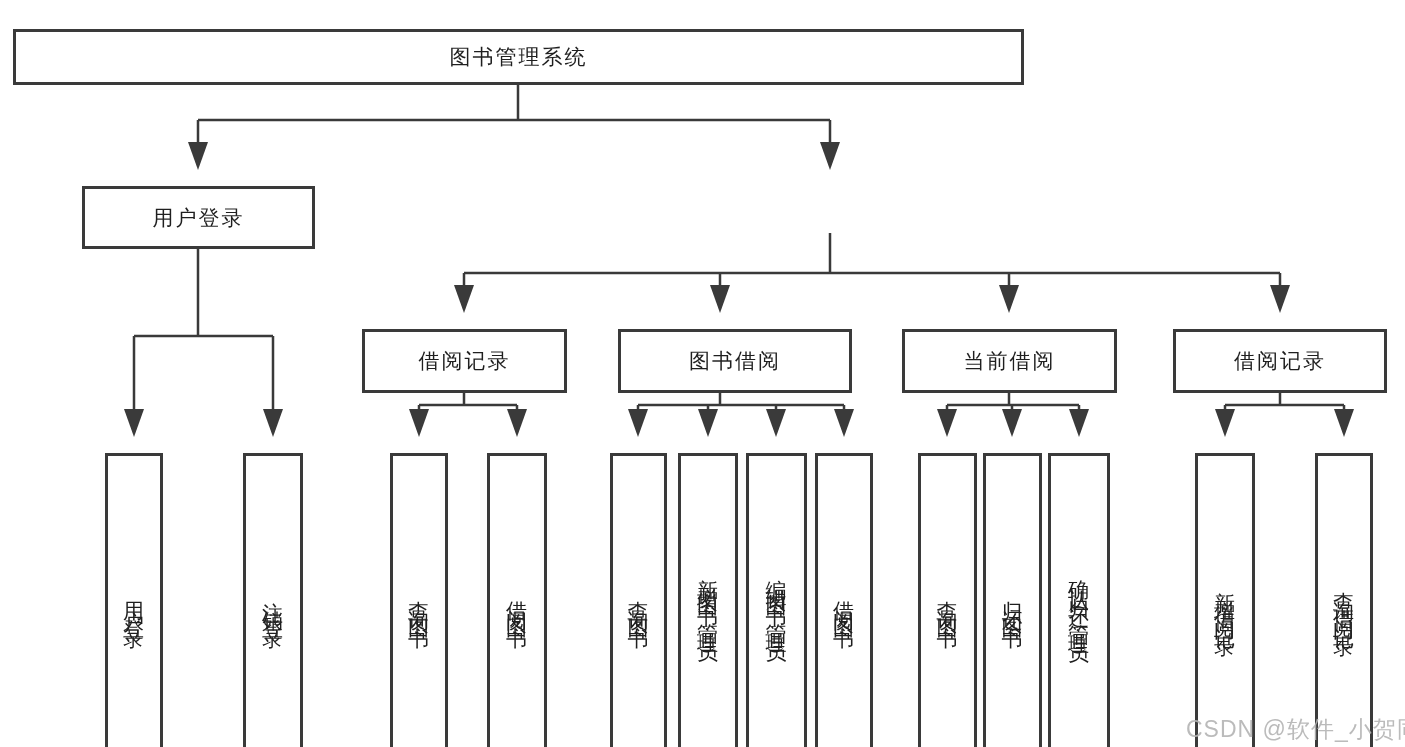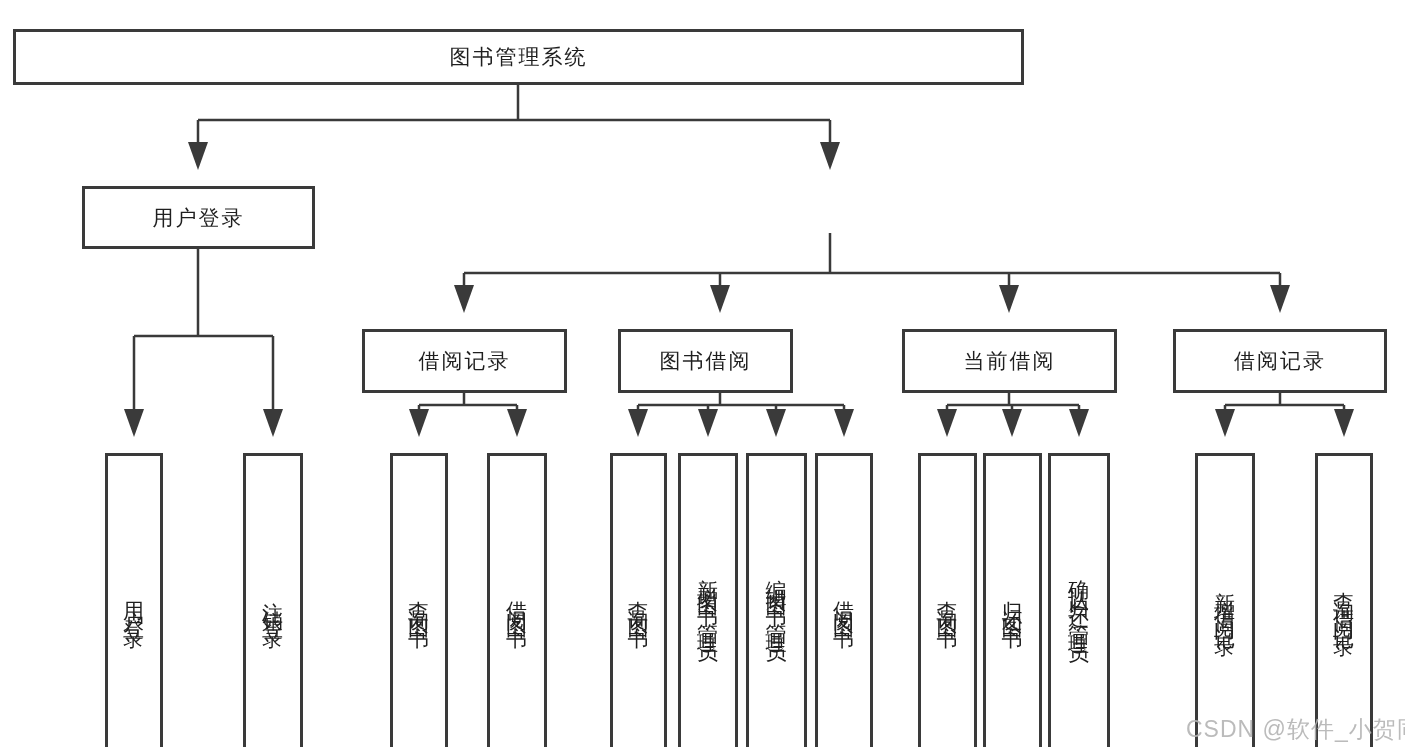--- a/index.html
+++ b/index.html
@@ -87,21 +87,21 @@
     <span>图书管理系统</span>
   </div>
 
   <div class="node h-node" style="left:82px;top:170px;width:233px;height:63px">
     <span>用户登录</span>
   </div>
 
   <div class="node h-node" style="left:362px;top:313px;width:205px;height:64px">
     <span>借阅记录</span>
   </div>
-  <div class="node h-node" style="left:618px;top:313px;width:175px;height:64px">
+  <div class="node h-node" style="left:618px;top:313px;width:234px;height:64px">
     <span>图书借阅</span>
   </div>
   <div class="node h-node" style="left:902px;top:313px;width:215px;height:64px">
     <span>当前借阅</span>
   </div>
   <div class="node h-node" style="left:1173px;top:313px;width:214px;height:64px">
     <span>借阅记录</span>
   </div>
 
   <div class="node v-node" style="left:105px;top:437px;width:58px;height:299px">

